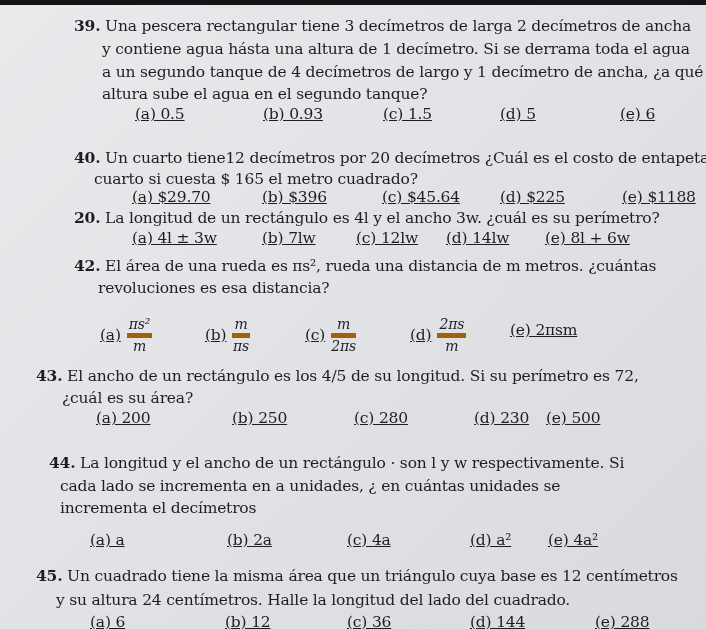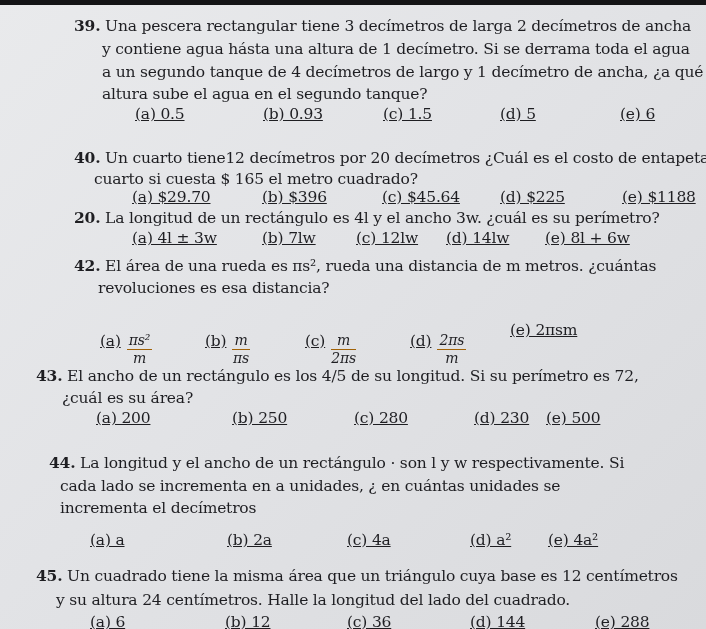--- a/index.html
+++ b/index.html
@@ -9,21 +9,21 @@
     font-family: "DejaVu Serif", serif;
     color:#1e1e22;
   }
   .topbar { position:absolute; left:0; top:0; width:706px; height:5px; background:#141416; }
   .q { position:absolute; font-size:15.5px; line-height:20px; letter-spacing:-0.2px; }
   .q .num { font-weight:bold; }
   .line { position:absolute; white-space:nowrap; }
   .opts { position:absolute; white-space:nowrap; font-size:15.5px; }
   .opt { position:absolute; white-space:nowrap;text-decoration:underline; }
   .frac { display:inline-block; vertical-align:middle; text-align:center; font-style:italic; font-size:14px; margin-left:6px; }
-  .frac .n { display:block; border-bottom:1px solid #a16207; padding:0 2px; line-height:17px;margin-top:16px; }
+  .frac .n { display:block; border-bottom:5px solid #a16207; padding:0 2px; line-height:17px; }
   .frac .d { display:block; line-height:17px; }
 </style>
 </head>
 <body>
 
 <div class="topbar"></div>
 
 <div>
   <div class="q line" style="left:74px;top:16px;"><span class="num">39.</span> <span>Una pescera rectangular tiene 3 decímetros de larga 2 decímetros de ancha</span></div>
   <div class="q line" style="left:102px;top:39px;">y contiene agua hásta una altura de 1 decímetro. Si se derrama toda el agua</div>

